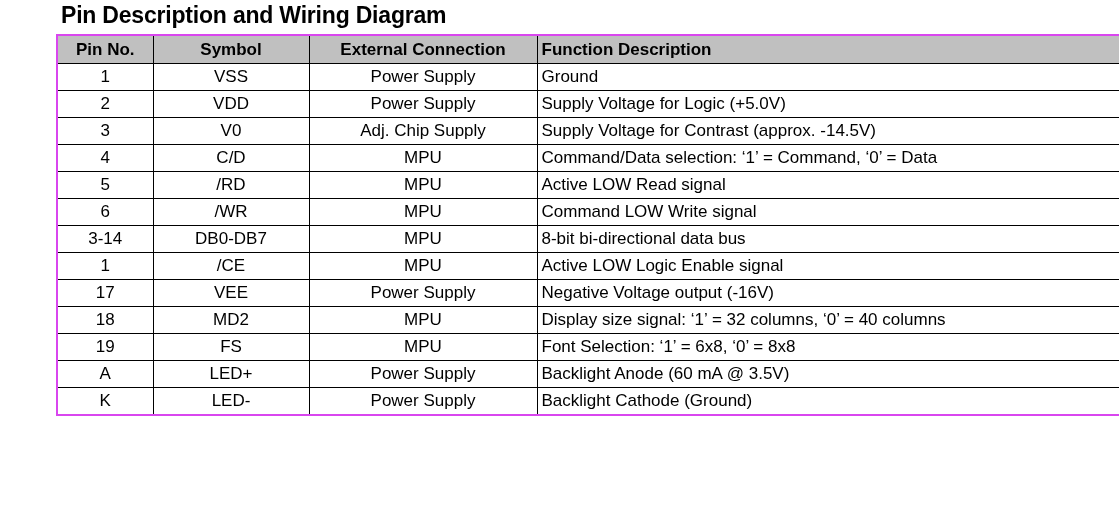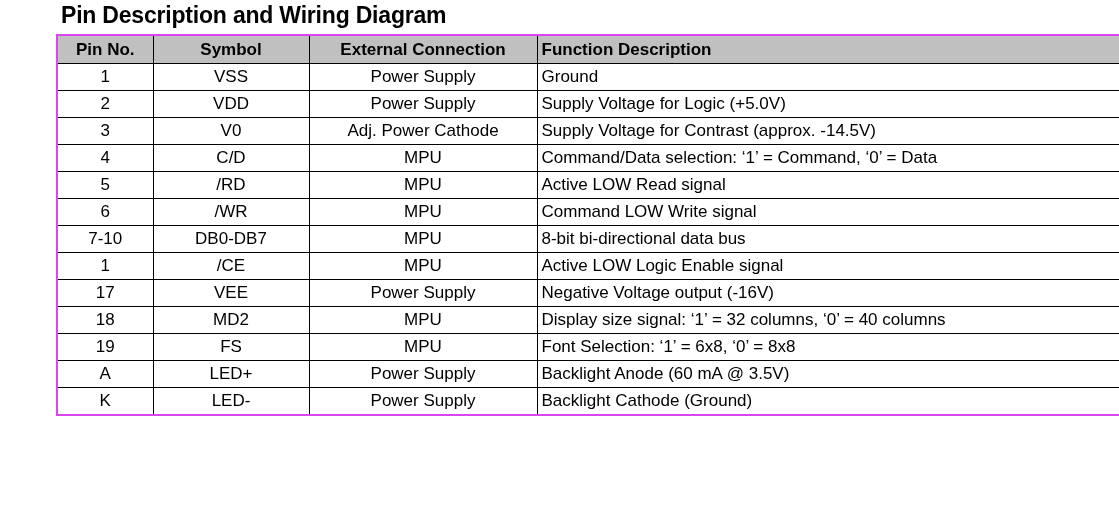--- a/index.html
+++ b/index.html
@@ -109,21 +109,21 @@
           </tr>
           <tr>
             <td class="cell-pin">2</td>
             <td class="cell-sym">VDD</td>
             <td class="cell-ext">Power Supply</td>
             <td class="cell-func">Supply Voltage for Logic (+5.0V)</td>
           </tr>
           <tr>
             <td class="cell-pin">3</td>
             <td class="cell-sym">V0</td>
-            <td class="cell-ext">Adj. Power Cathode</td>
+            <td class="cell-ext">Adj. Chip Supply</td>
             <td class="cell-func">Supply Voltage for Contrast (approx. -14.5V)</td>
           </tr>
           <tr>
             <td class="cell-pin">4</td>
             <td class="cell-sym">C/D</td>
             <td class="cell-ext">MPU</td>
             <td class="cell-func">Command/Data selection: ‘1’ = Command, ‘0’ = Data</td>
           </tr>
           <tr>
             <td class="cell-pin">5</td>
@@ -131,21 +131,21 @@
             <td class="cell-ext">MPU</td>
             <td class="cell-func">Active LOW Read signal</td>
           </tr>
           <tr>
             <td class="cell-pin">6</td>
             <td class="cell-sym">/WR</td>
             <td class="cell-ext">MPU</td>
             <td class="cell-func">Command LOW Write signal</td>
           </tr>
           <tr>
-            <td class="cell-pin">7-10</td>
+            <td class="cell-pin">3-14</td>
             <td class="cell-sym">DB0-DB7</td>
             <td class="cell-ext">MPU</td>
             <td class="cell-func">8-bit bi-directional data bus</td>
           </tr>
           <tr>
             <td class="cell-pin">1</td>
             <td class="cell-sym">/CE</td>
             <td class="cell-ext">MPU</td>
             <td class="cell-func">Active LOW Logic Enable signal</td>
           </tr>

